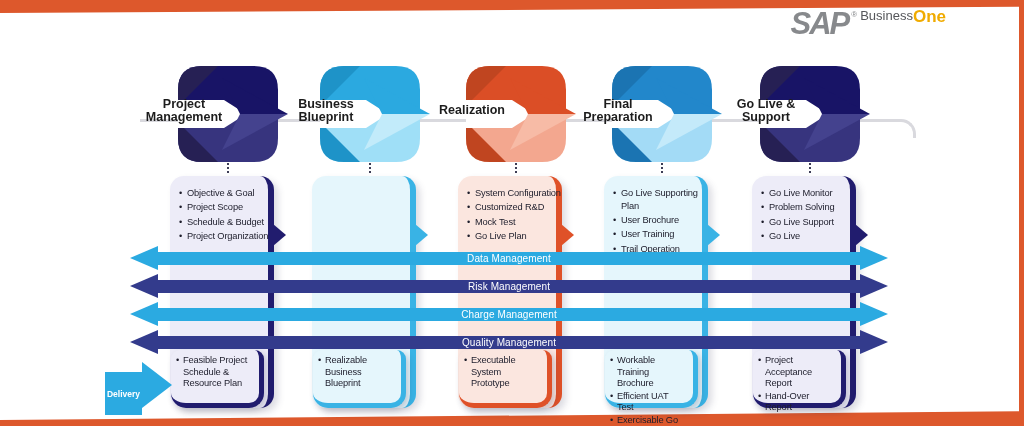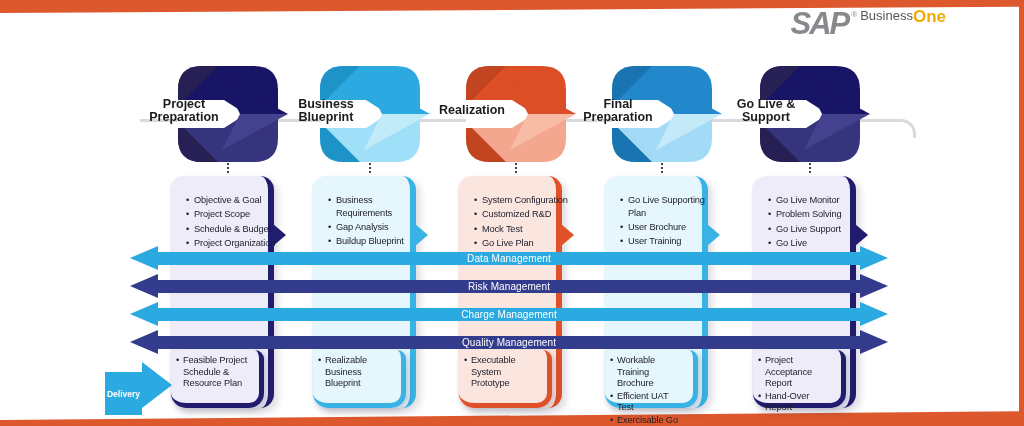--- a/index.html
+++ b/index.html
@@ -24,21 +24,21 @@
   
   .column{position:absolute;top:0;width:104px;height:426px;}
   .phase-chevron{position:absolute;left:6px;top:64px;width:132px;height:100px;z-index:2;}
   .phase-label{position:absolute;left:-28px;top:92px;width:84px;height:38px;display:flex;align-items:center;
     justify-content:center;text-align:center;font-size:12.5px;line-height:13.5px;font-weight:700;color:#1c1c1c;z-index:3;}
   .connector{position:absolute;left:57px;top:159px;width:0;height:14px;border-left:2px dotted #3c3c55;z-index:1;}
   .col-strip{position:absolute;left:0;top:176px;width:98px;height:232px;background:var(--tint);
     border-right:6px solid var(--accent);border-radius:14px;z-index:1;box-shadow:4px 4px 7px rgba(60,60,95,.18);}
   .col-tip{position:absolute;left:103px;top:224px;width:0;height:0;z-index:1;
     border-top:11px solid transparent;border-bottom:11px solid transparent;border-left:13px solid var(--accent);}
-  .activities{position:absolute;left:0;top:176px;width:98px;margin:11px;padding:7px 2px 0 5px;list-style:none;z-index:2;}
+  .activities{position:absolute;left:0;top:176px;width:98px;margin:4px;padding:7px 2px 0 5px;list-style:none;z-index:2;}
   .activities li{position:relative;padding-left:8px;font-size:9.3px;line-height:12.8px;letter-spacing:-0.15px;margin-bottom:1.5px;}
   .activities li::before{content:"•";position:absolute;left:0;top:0;}
   .deliv-box{position:absolute;left:1px;top:350px;width:88px;height:53px;background:var(--tint);
     border-right:5px solid var(--accent);border-bottom:5px solid var(--accent);
     border-radius:9px 9px 15px 15px;z-index:2;box-shadow:3px 3px 6px rgba(50,50,80,.22);}
   .deliverables{margin:0;padding:5px 8px 0 5px;list-style:none;}
   .deliverables li{position:relative;padding-left:7px;font-size:9.3px;line-height:11.6px;letter-spacing:-0.15px;margin-bottom:1px;}
   .deliverables li::before{content:"•";position:absolute;left:0;top:0;}
   
   .mgmt-band{position:absolute;left:158px;width:702px;height:13px;background-color:currentColor;z-index:3;
@@ -79,21 +79,21 @@
   <div class="column" style="left: 170px; --dark: #181466; --wedge: #262054; --base: #37347E; --head: #44428E; --accent: #211C6E; --tint: #EDECF8;">
     <svg class="phase-chevron" viewBox="0 0 132 100">
       <path d="M2,50 V26 Q2,2 26,2 H78 Q102,2 102,26 V50 Z" style="fill:var(--dark)"></path>
       <path d="M2,50 V74 Q2,98 26,98 H78 Q102,98 102,74 V50 Z" style="fill:var(--base)"></path>
       <path d="M2,42 L42,2 H26 Q2,2 2,26 Z" style="fill:var(--wedge)"></path>
       <path d="M2,58 L42,98 H26 Q2,98 2,74 Z" style="fill:var(--wedge)"></path>
       <polygon points="2,36 48,36 70,50 48,64 2,64" fill="#ffffff"></polygon>
       <polygon points="46,14 112,50 64,50" style="fill:var(--dark)"></polygon>
       <polygon points="46,86 112,50 64,50" style="fill:var(--head)"></polygon>
     </svg>
-    <div class="phase-label">Project Preparation</div>
+    <div class="phase-label">Project Management</div>
     <div class="connector"></div>
     <div class="col-strip"></div>
     <div class="col-tip"></div>
     <ul class="activities">
       <li>Objective &amp; Goal</li>
       <li>Project Scope</li>
       <li>Schedule &amp; Budget</li>
       <li>Project Organization</li>
     </ul>
     <div class="deliv-box">
@@ -110,25 +110,20 @@
       <path d="M2,42 L42,2 H26 Q2,2 2,26 Z" style="fill:var(--wedge)"></path>
       <path d="M2,58 L42,98 H26 Q2,98 2,74 Z" style="fill:var(--wedge)"></path>
       <polygon points="2,36 48,36 70,50 48,64 2,64" fill="#ffffff"></polygon>
       <polygon points="46,14 112,50 64,50" style="fill:var(--dark)"></polygon>
       <polygon points="46,86 112,50 64,50" style="fill:var(--head)"></polygon>
     </svg>
     <div class="phase-label">Business Blueprint</div>
     <div class="connector"></div>
     <div class="col-strip"></div>
     <div class="col-tip"></div>
-    <ul class="activities">
-      <li>Business Requirements</li>
-      <li>Gap Analysis</li>
-      <li>Buildup Blueprint</li>
-    </ul>
     <div class="deliv-box">
       <ul class="deliverables">
         <li>Realizable Business Blueprint</li>
       </ul>
     </div>
   </div>
 
   <div class="column" style="left: 458px; --dark: #DB4E26; --wedge: #C04520; --base: #F3A78F; --head: #F7BBA6; --accent: #DF5128; --tint: #FBE6DF;">
     <svg class="phase-chevron" viewBox="0 0 132 100">
       <path d="M2,50 V26 Q2,2 26,2 H78 Q102,2 102,26 V50 Z" style="fill:var(--dark)"></path>

